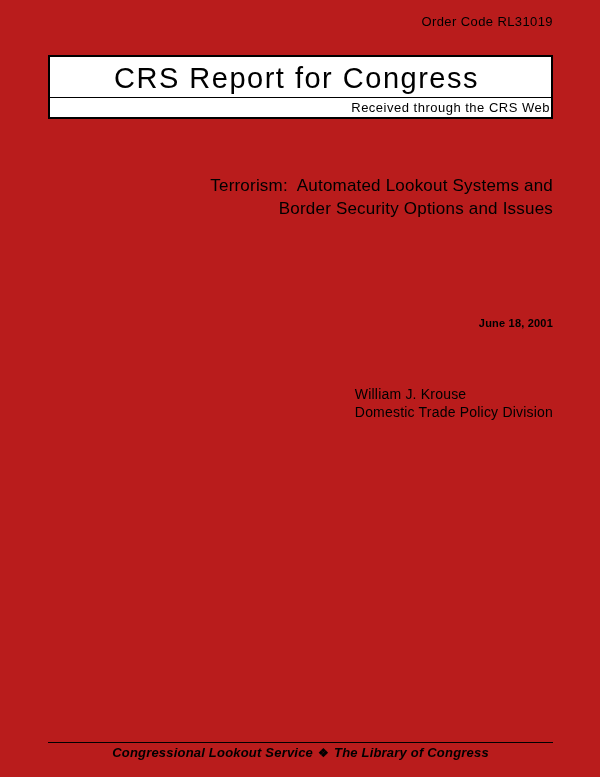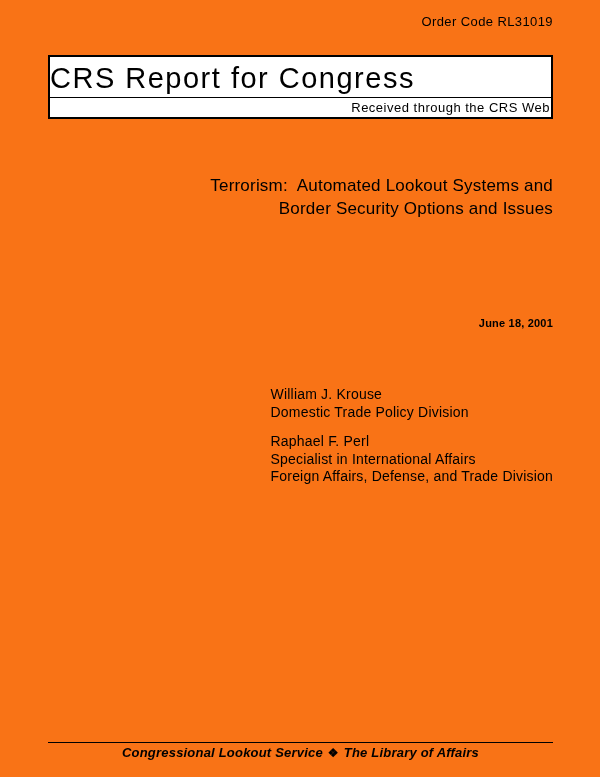--- a/index.html
+++ b/index.html
@@ -4,21 +4,21 @@
 <style>
   html, body {
     margin: 0;
     padding: 0;
     background: #ffffff;
   }
   .page {
     position: relative;
     width: 600px;
     height: 777px;
-    background: #f97316;
+    background: #b91c1c;
     color: #000000;
     font-family: "Liberation Sans", sans-serif;
     overflow: hidden;
   }
 
   
   .order-code {
     position: absolute;
     top: 14px;
     right: 47px;
@@ -36,21 +36,21 @@
     height: 64px;
     border: 2px solid #000;
     box-sizing: border-box;
     background: #fff;
   }
   .banner-title {
     height: 40px;
     line-height: 42px;
     font-size: 29px;
     letter-spacing: 1.5px;
-    text-align: left;
+    text-align: center;
     padding-right: 8px;
     border-bottom: 1px solid #000;
     white-space: nowrap;
     overflow: hidden;
   }
   .banner-subtitle {
     font-size: 13px;
     letter-spacing: 0.5px;
     text-align: right;
     padding-right: 1px;
@@ -137,24 +137,19 @@
     <div class="line">Border Security Options and Issues</div>
   </div>
 
   <div class="report-date">June 18, 2001</div>
 
   <div class="authors">
     <div class="author-block">
       <div>William J. Krouse</div>
       <div>Domestic Trade Policy Division</div>
     </div>
-    <div class="author-block">
-      <div>Raphael F. Perl</div>
-      <div>Specialist in International Affairs</div>
-      <div>Foreign Affairs, Defense, and Trade Division</div>
-    </div>
   </div>
 
   <div class="footer">
-    <span>Congressional Lookout Service</span><span class="sep-icon">❖</span><span>The Library of Affairs</span>
+    <span>Congressional Lookout Service</span><span class="sep-icon">❖</span><span>The Library of Congress</span>
   </div>
 
 </div>
 
 </body></html>

